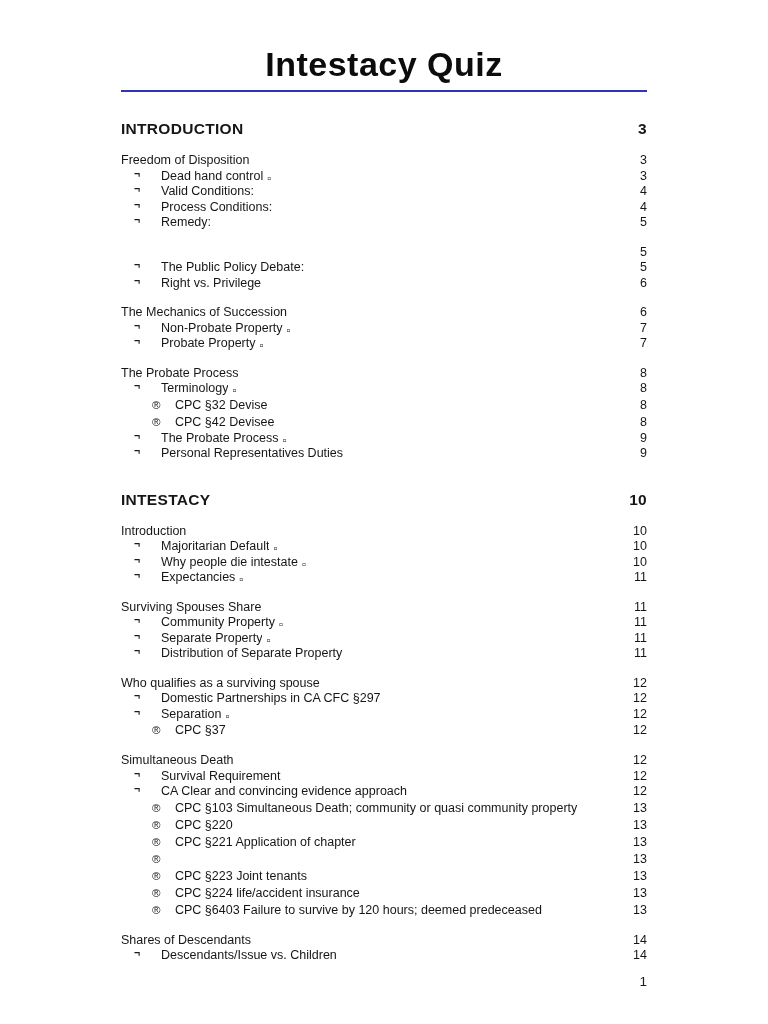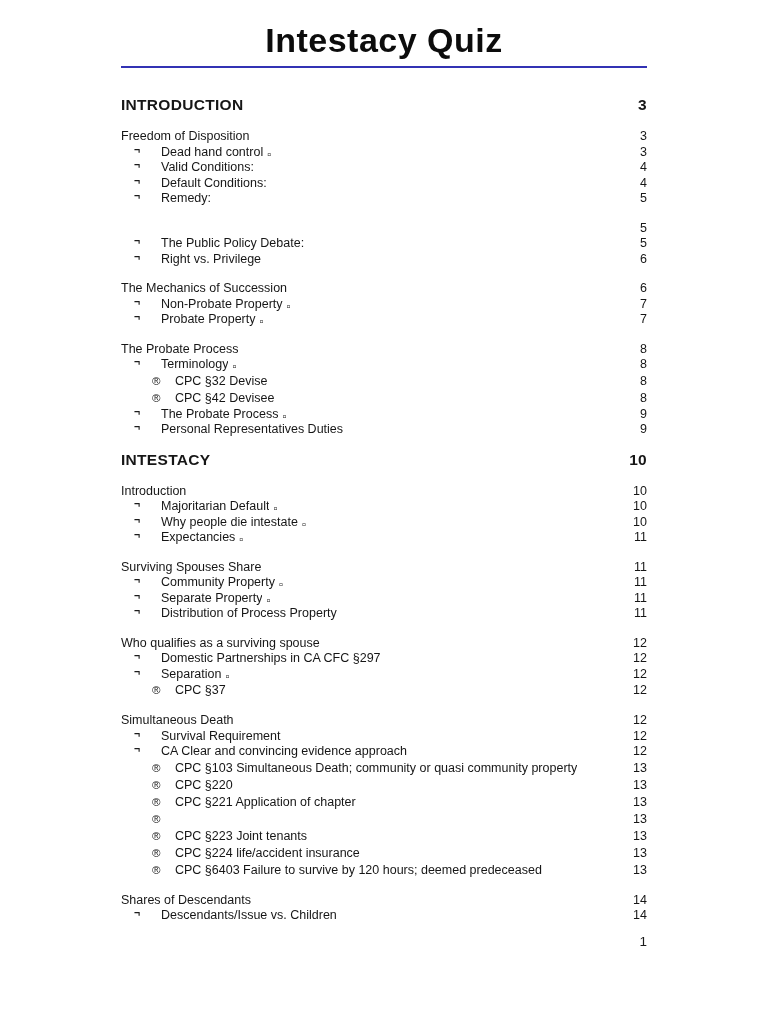--- a/index.html
+++ b/index.html
@@ -5,21 +5,21 @@
   html, body { margin: 0; padding: 0; background: #ffffff; }
   .page {
     position: relative;
     width: 616px;
     height: 1024px;
     margin: 0 auto;
     background: #ffffff;
     font-family: "Liberation Sans", "DejaVu Sans", sans-serif;
     color: #161616;
     box-sizing: border-box;
-    padding: 20px 45px 0 45px;
+    padding: 44px 45px 0 45px;
     overflow: hidden;
   }
   .doc-title {
     text-align: center;
     font-size: 34px;
     line-height: 40px;
     font-weight: 700;
     letter-spacing: 0.5px;
     color: #0c0c0c;
   }
@@ -36,21 +36,21 @@
   }
   .row .lbl { overflow: hidden; }
   .row .pg { margin-left: auto; padding-left: 8px; }
   
   .lv-h1 {
     font-size: 15.5px;
     font-weight: 600;
     letter-spacing: 0.3px;
     height: 20px;
     line-height: 20px;
-    margin-top: 12px;
+    margin-top: 28px;
     margin-bottom: 12px;
   }
   .toc .lv-h1:first-child { margin-top: 0; }
   
   .lv-h2 {
     font-size: 12.5px;
     font-weight: 400;
     height: 15.5px;
     line-height: 15.5px;
     margin-top: 14px;
@@ -122,21 +122,21 @@
     <span class="pg">3</span>
   </div>
       <div class="row lv-li1">
     <span class="bullet">¬</span>
     <span class="lbl">Valid Conditions:</span>
 
     <span class="pg">4</span>
   </div>
       <div class="row lv-li1">
     <span class="bullet">¬</span>
-    <span class="lbl">Default Conditions:</span>
+    <span class="lbl">Process Conditions:</span>
 
     <span class="pg">4</span>
   </div>
       <div class="row lv-li1">
     <span class="bullet">¬</span>
     <span class="lbl">Remedy:</span>
 
     <span class="pg">5</span>
   </div>
       <div class="row lv-h2">
@@ -253,21 +253,21 @@
     <span class="pg">11</span>
   </div>
       <div class="row lv-li1">
     <span class="bullet">¬</span>
     <span class="lbl">Separate Property</span>
     <span class="sq">▫</span>
     <span class="pg">11</span>
   </div>
       <div class="row lv-li1">
     <span class="bullet">¬</span>
-    <span class="lbl">Distribution of Process Property</span>
+    <span class="lbl">Distribution of Separate Property</span>
 
     <span class="pg">11</span>
   </div>
       <div class="row lv-h2">
 
     <span class="lbl">Who qualifies as a surviving spouse</span>
 
     <span class="pg">12</span>
   </div>
       <div class="row lv-li1">

